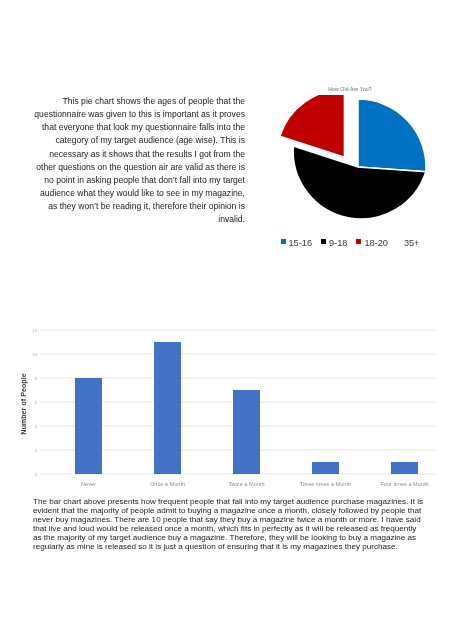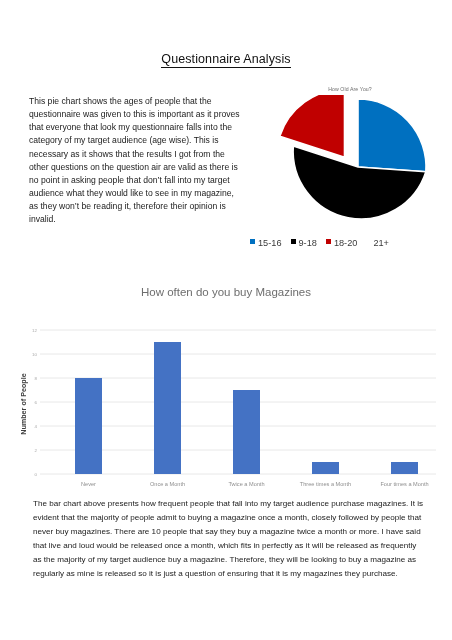--- a/index.html
+++ b/index.html
@@ -42,21 +42,21 @@
 
   
   .para-top {
     position: absolute;
     left: 29px;
     top: 95px;
     width: 216px;
     font-size: 8.6px;
     line-height: 13.15px;
     color: #1b1b1b;
-    text-align: left;
+    text-align: right;
   }
 
   
   .pie-block {
     position: absolute;
     left: 250px;
     top: 86px;
     width: 200px;
     height: 185px;
   }
@@ -73,21 +73,21 @@
     position: absolute;
     left: 0;
     top: 9px;
   }
   .pie-legend {
     position: absolute;
     left: 0;
     top: 152px;
     width: 200px;
     display: flex;
-    justify-content: flex-start;
+    justify-content: center;
     align-items: center;
     gap: 9px;
     font-size: 9.2px;
     color: #3a3a3a;
   }
   .legend-entry {
     display: flex;
     align-items: center;
     gap: 3px;
     white-space: nowrap;
@@ -120,33 +120,30 @@
   }
   .bar-svg { display:block; }
 
   
   .para-bottom {
     position: absolute;
     left: 33px;
     top: 497px;
     width: 391px;
     font-size: 8.1px;
-    line-height: 14px;
+    line-height: 9px;
     color: #1b1b1b;
     text-align: left;
   }
 </style>
 </head>
 <body>
 
 <div class="page">
 
-  <div class="doc-title">
-    <span>Questionnaire Analysis</span>
-  </div>
 
   <div class="para-top">This pie chart shows the ages of people that the questionnaire was given to this is important as it proves that everyone that look my questionnaire falls into the category of my target audience (age wise). This is necessary as it shows that the results I got from the other questions on the question air are valid as there is no point in asking people that don’t fall into my target audience what they would like to see in my magazine, as they won’t be reading it, therefore their opinion is invalid.</div>
 
   <div class="pie-block">
     <div class="pie-title">How Old Are You?</div>
 
     <svg class="pie-svg" width="200" height="145" viewBox="0 0 200 145">
       <g>
 
         <path fill="#0070C0" stroke="#ffffff" stroke-width="1.6" d="M 108 72 L 108 4 A 68 68 0 0 1 175.87 76.76 Z"></path>
@@ -167,26 +164,25 @@
       <span class="legend-entry">
         <i class="legend-swatch" style="background:#000000"></i>
         <span>9-18</span>
       </span>
       <span class="legend-entry">
         <i class="legend-swatch" style="background:#C00000"></i>
         <span>18-20</span>
       </span>
       <span class="legend-entry" style="margin-left:4px">
         <i class="legend-swatch blank"></i>
-        <span>21+</span>
+        <span>35+</span>
       </span>
     </div>
   </div>
 
-  <div class="bar-title">How often do you buy Magazines</div>
 
   <div class="bar-block">
     <svg class="bar-svg" width="432" height="172" viewBox="0 0 432 172">
 
       <text x="14" y="82" transform="rotate(-90 14 82)" text-anchor="middle" font-family="Liberation Sans, sans-serif" font-size="7.2" font-weight="bold" fill="#3f3f3f">Number of People</text>
 
       <g stroke="#E8E8E8" stroke-width="1">
         <line x1="28" y1="8" x2="424" y2="8"></line>
         <line x1="28" y1="32" x2="424" y2="32"></line>
         <line x1="28" y1="56" x2="424" y2="56"></line>

